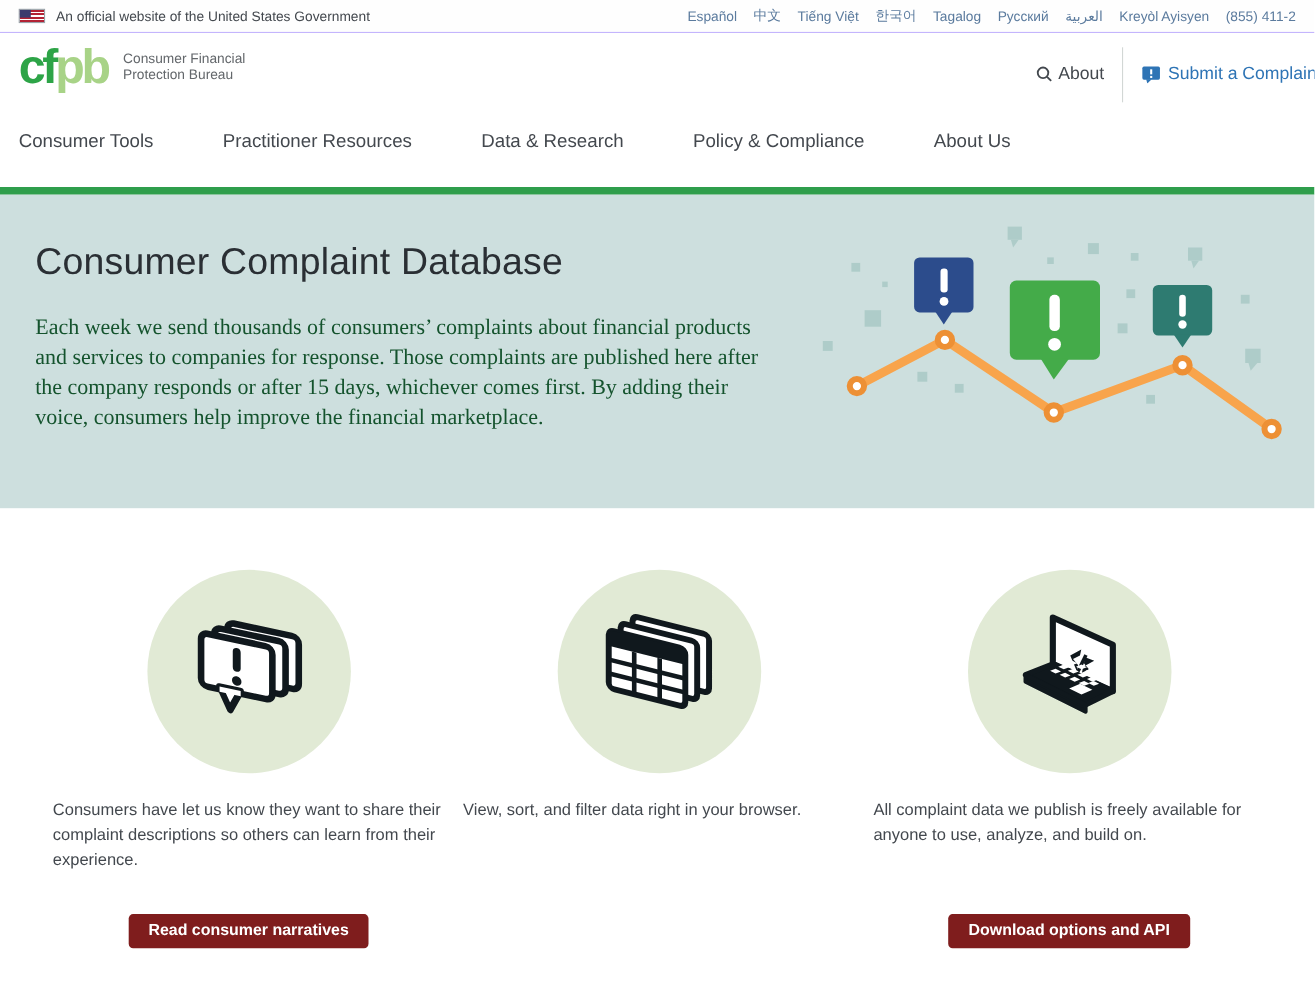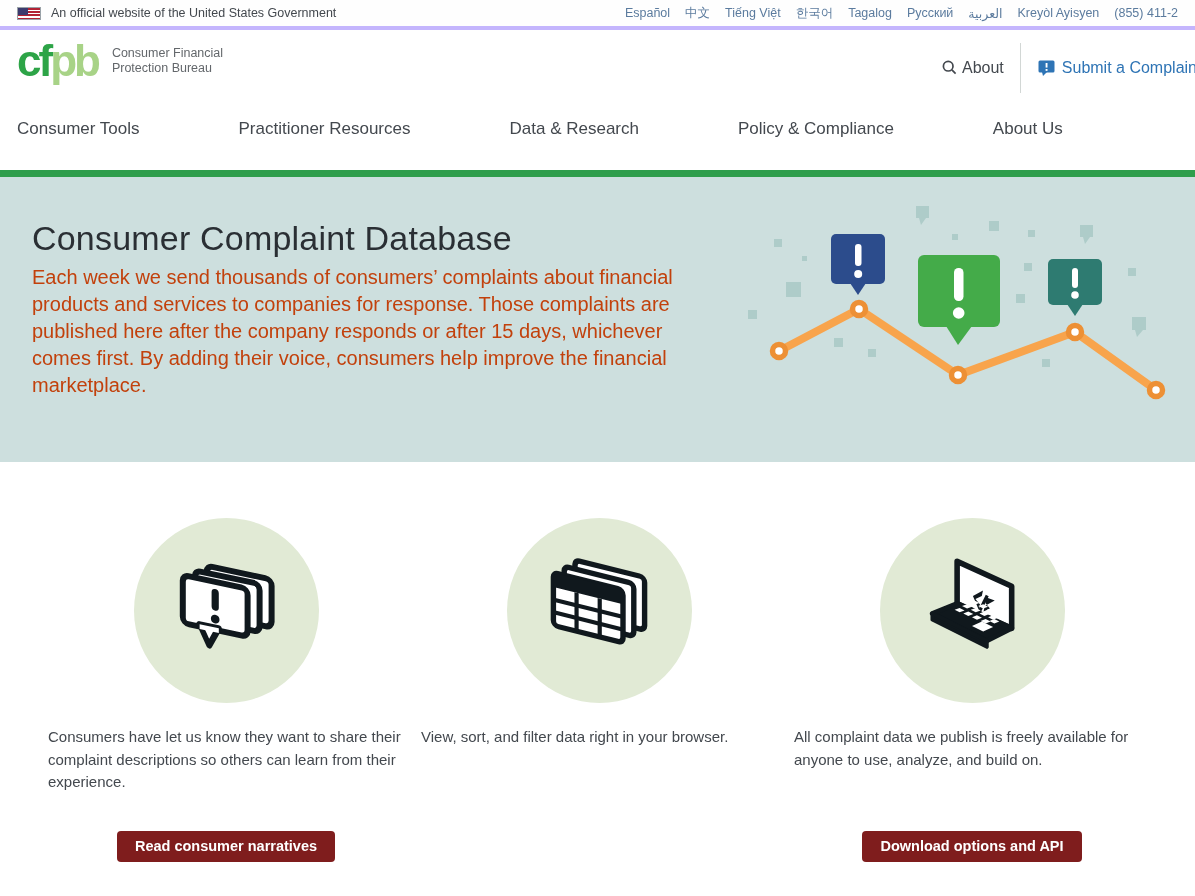--- a/index.html
+++ b/index.html
@@ -1,20 +1,20 @@
 <!DOCTYPE html>
 <html><head>
 <meta charset="utf-8">
 <style>
   * { margin:0; padding:0; box-sizing:border-box; }
   html,body { width:1195px; height:896px; overflow:hidden; background:#fff;
     font-family:"Liberation Sans","DejaVu Sans",sans-serif; color:#43484e; }
 
   
-  .topbar { height:30px; background:#fefefe; border-bottom:4px solid #c4b5fd;
+  .topbar { height:30px; background:#fefefe; border-bottom:1px solid #c4b5fd;
     display:flex; align-items:center; justify-content:space-between; padding:0 17px 0 17px;gap:17px; }
   .topbar-left { display:flex; align-items:center; gap:10px; }
   .flag { width:24px; height:13px; position:relative; flex:0 0 auto;
     background:repeating-linear-gradient(to bottom,#b22234 0 1.6px,#ffffff 1.6px 3.2px);
     border:0.5px solid #9aa2a8; }
   .flag::before { content:""; position:absolute; left:0; top:0; width:10px; height:7px; background:#3c3b6e; }
   .official-text { font-size:12.5px; color:#43484e; }
   .topbar-right { display:flex; align-items:center; gap:15px; font-size:12.5px; white-space:nowrap; }
   .topbar-right a { color:#5b7b9e; text-decoration:none; }
 
@@ -27,30 +27,30 @@
   .logo-tagline { margin-left:14px; font-size:12.5px; line-height:15px; color:#63676b; }
   .header-right { position:absolute; left:942px; top:0; height:75px; display:flex;
     align-items:center; gap:0; white-space:nowrap; }
   .search-link { display:flex; align-items:center; gap:5px; font-size:16px; color:#43484e;
     text-decoration:none; cursor:pointer; }
   .header-divider { width:1px; height:50px; background:#d2d7d5; margin:0 17px 0 16px; }
   .submit-link { display:flex; align-items:center; gap:7px; font-size:16px; color:#2e74b5;
     text-decoration:none; cursor:pointer; }
 
   
-  .nav { height:65px; display:flex; align-items:flex-start; padding:14px 0 0 17px; gap:99px; }
+  .nav { height:65px; display:flex; align-items:flex-start; padding:14px 0 0 17px; gap:63px; }
   .nav-item { font-size:17px; color:#43484e; text-decoration:none; cursor:pointer; }
   .green-bar { height:7px; background:#2f9e4c; }
 
   
   .hero { height:285px; background:#cdDFDE; background:#cddfde; position:relative; }
   .hero-title { position:absolute; left:32px; top:42px; font-size:34px; font-weight:normal;
     color:#2a2f34; letter-spacing:0.2px; }
-  .hero-desc { position:absolute; left:32px; top:87px; width:668px; font-size:20px;
-    line-height:27px; color:#c2410c; }
+  .hero-desc { position:absolute; left:32px; top:108px; width:668px; font-size:20px;
+    line-height:27px; color:#14532d;font-family:Liberation Serif, serif; }
   .hero-art { position:absolute; left:740px; top:5px; width:455px; height:250px; }
 
   
   .features { margin-top:56px; display:grid; grid-template-columns:356px 356px 356px;
     column-gap:34px; padding-left:48px;gap:17px; }
   .feature { display:flex; flex-direction:column; }
   .icon-circle { width:185px; height:185px; border-radius:50%; background:#e1ead5;
     margin:0 auto; display:flex; align-items:center; justify-content:center; }
   .feature-text { margin-top:23px; height:105px; font-size:15px; line-height:22.5px; color:#43484e; }
   .feature-btn-row { text-align:center; }

